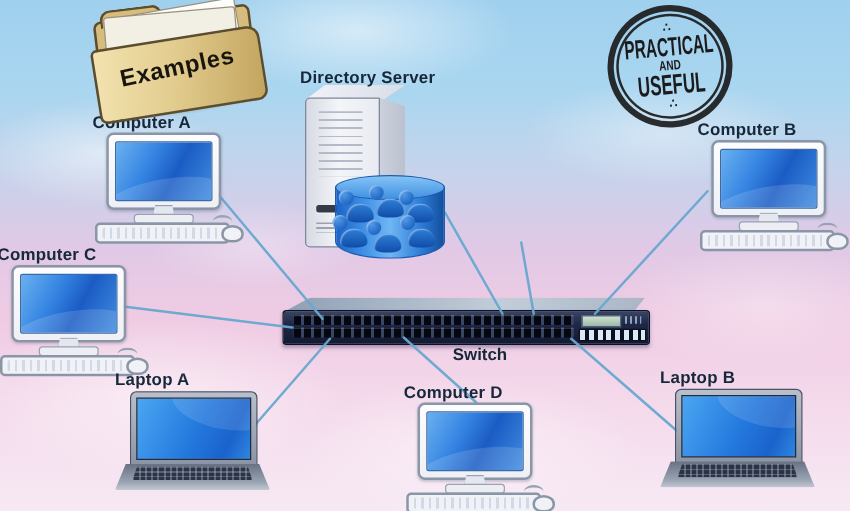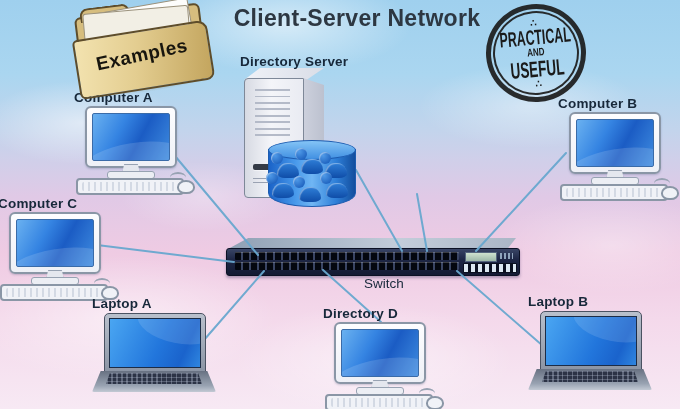--- a/index.html
+++ b/index.html
@@ -150,29 +150,28 @@
     background:repeating-linear-gradient(90deg,#04070f 0 6px,#3a4564 6px 8px);
     box-shadow:inset 0 1px 0 rgba(255,255,255,.22); }
   .sw-row.r1 { top:3px; } .sw-row.r2 { top:13px; }
   .sw-lcd { position:absolute; left:238px; top:3px; width:30px; height:8px;
     background:linear-gradient(#cfe2cf,#9db8a8); border:1px solid #55657e; }
   .sw-btns { position:absolute; left:273px; top:4px; width:13px; height:6px;
     background:repeating-linear-gradient(90deg,#8fa4bc 0 2px,transparent 2px 4px); }
   .sw-uplinks { position:absolute; left:236px; top:14px; width:52px; height:8px; border:1px solid #0a1020;
     border-radius:1px; background:repeating-linear-gradient(90deg,#dce8f2 0 4px,#0a1020 4px 7px); }
   .switch-label { position:absolute; z-index:5; left:334px; top:276px; width:100px; text-align:center;
-    font-weight:normal; font-size:13.5px; color:#17283a; }
+    font-weight:bold; font-size:13.5px; color:#17283a; }
 </style>
 </head>
 <body>
 
 <div class="stage">
   <div class="clouds"></div>
 
-  <div class="title">Client-Server Network</div>
 
   <div class="ex-folder">
     <div class="ex-shadow"></div>
     <div class="ex-back"></div>
     <div class="ex-paper1"></div>
     <div class="ex-paper2"></div>
     <div class="ex-front"></div>
     <div class="ex-label">Examples</div>
   </div>
 
@@ -281,21 +280,21 @@
         <div class="screen"></div>
       </div>
     <div class="neck"></div>
     <div class="base"></div>
     <div class="keyboard"></div>
     <div class="cord"></div>
     <div class="mouse"></div>
   </div>
 
   <div class="device pc" style="left:323px;top:306px;">
-    <div class="device-label">Directory D</div>
+    <div class="device-label">Computer D</div>
     <div class="monitor">
         <div class="screen"></div>
       </div>
     <div class="neck"></div>
     <div class="base"></div>
     <div class="keyboard"></div>
     <div class="cord"></div>
     <div class="mouse"></div>
   </div>
 

